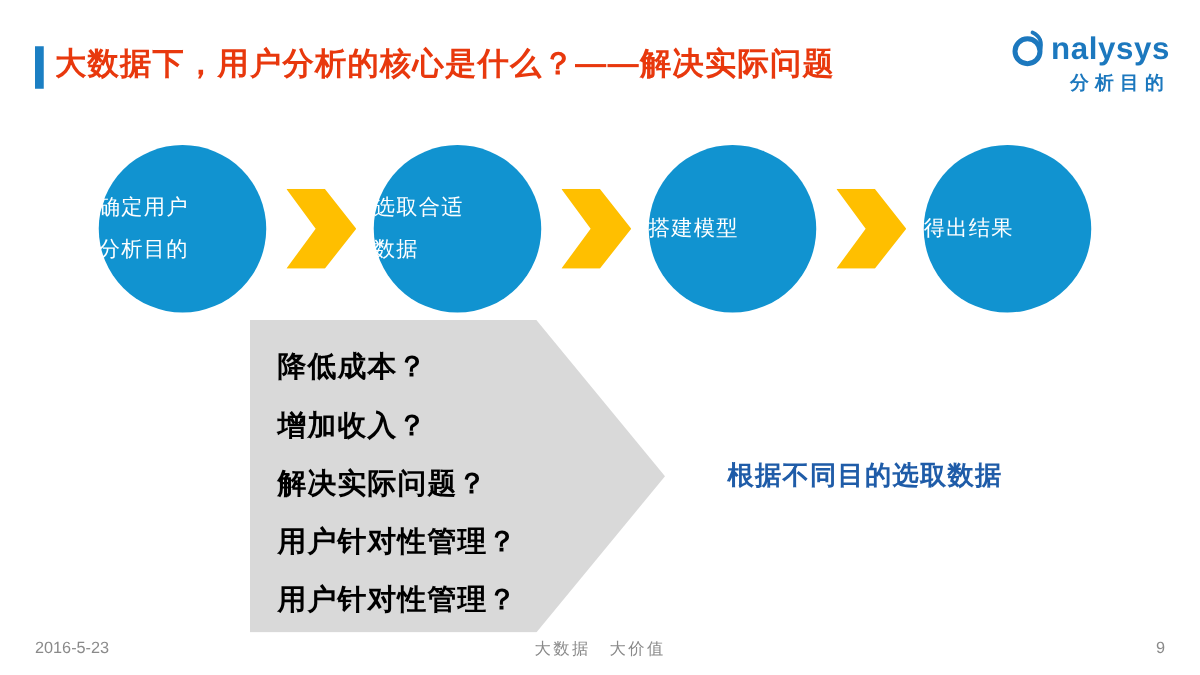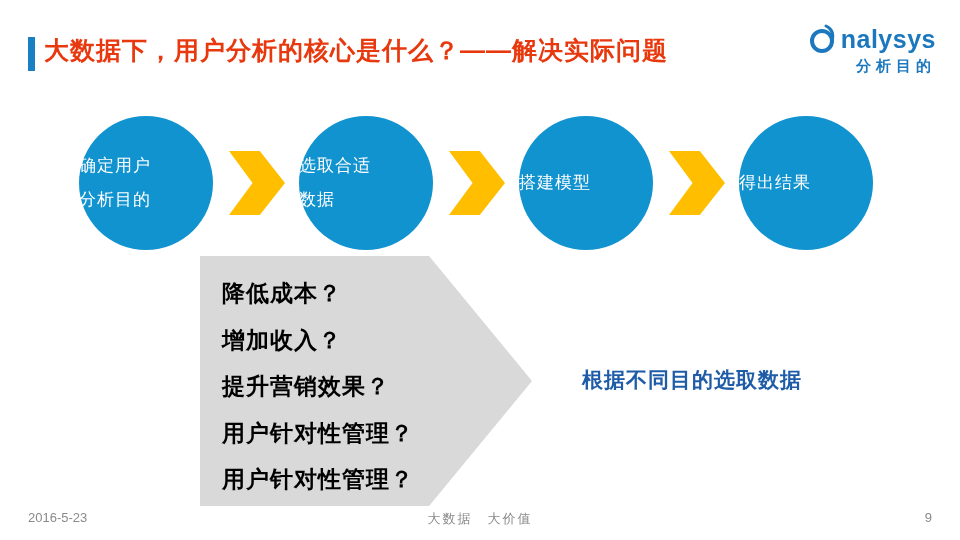--- a/index.html
+++ b/index.html
@@ -84,21 +84,21 @@
   <div class="chevron" style="left:669px;"></div>
 
   <div class="circle" style="left:739px;">
     <span>得出结果</span>
     <span></span>
   </div>
 
   <div class="gray-arrow">
     <div class="q">降低成本？</div>
     <div class="q">增加收入？</div>
-    <div class="q">提升营销效果？</div>
+    <div class="q">解决实际问题？</div>
     <div class="q">用户针对性管理？</div>
     <div class="q">用户针对性管理？</div>
   </div>
 
   <div class="note">根据不同目的选取数据</div>
 
   <div class="footer-date">2016-5-23</div>
   <div class="footer-center">大数据　大价值</div>
   <div class="footer-page">9</div>
 

